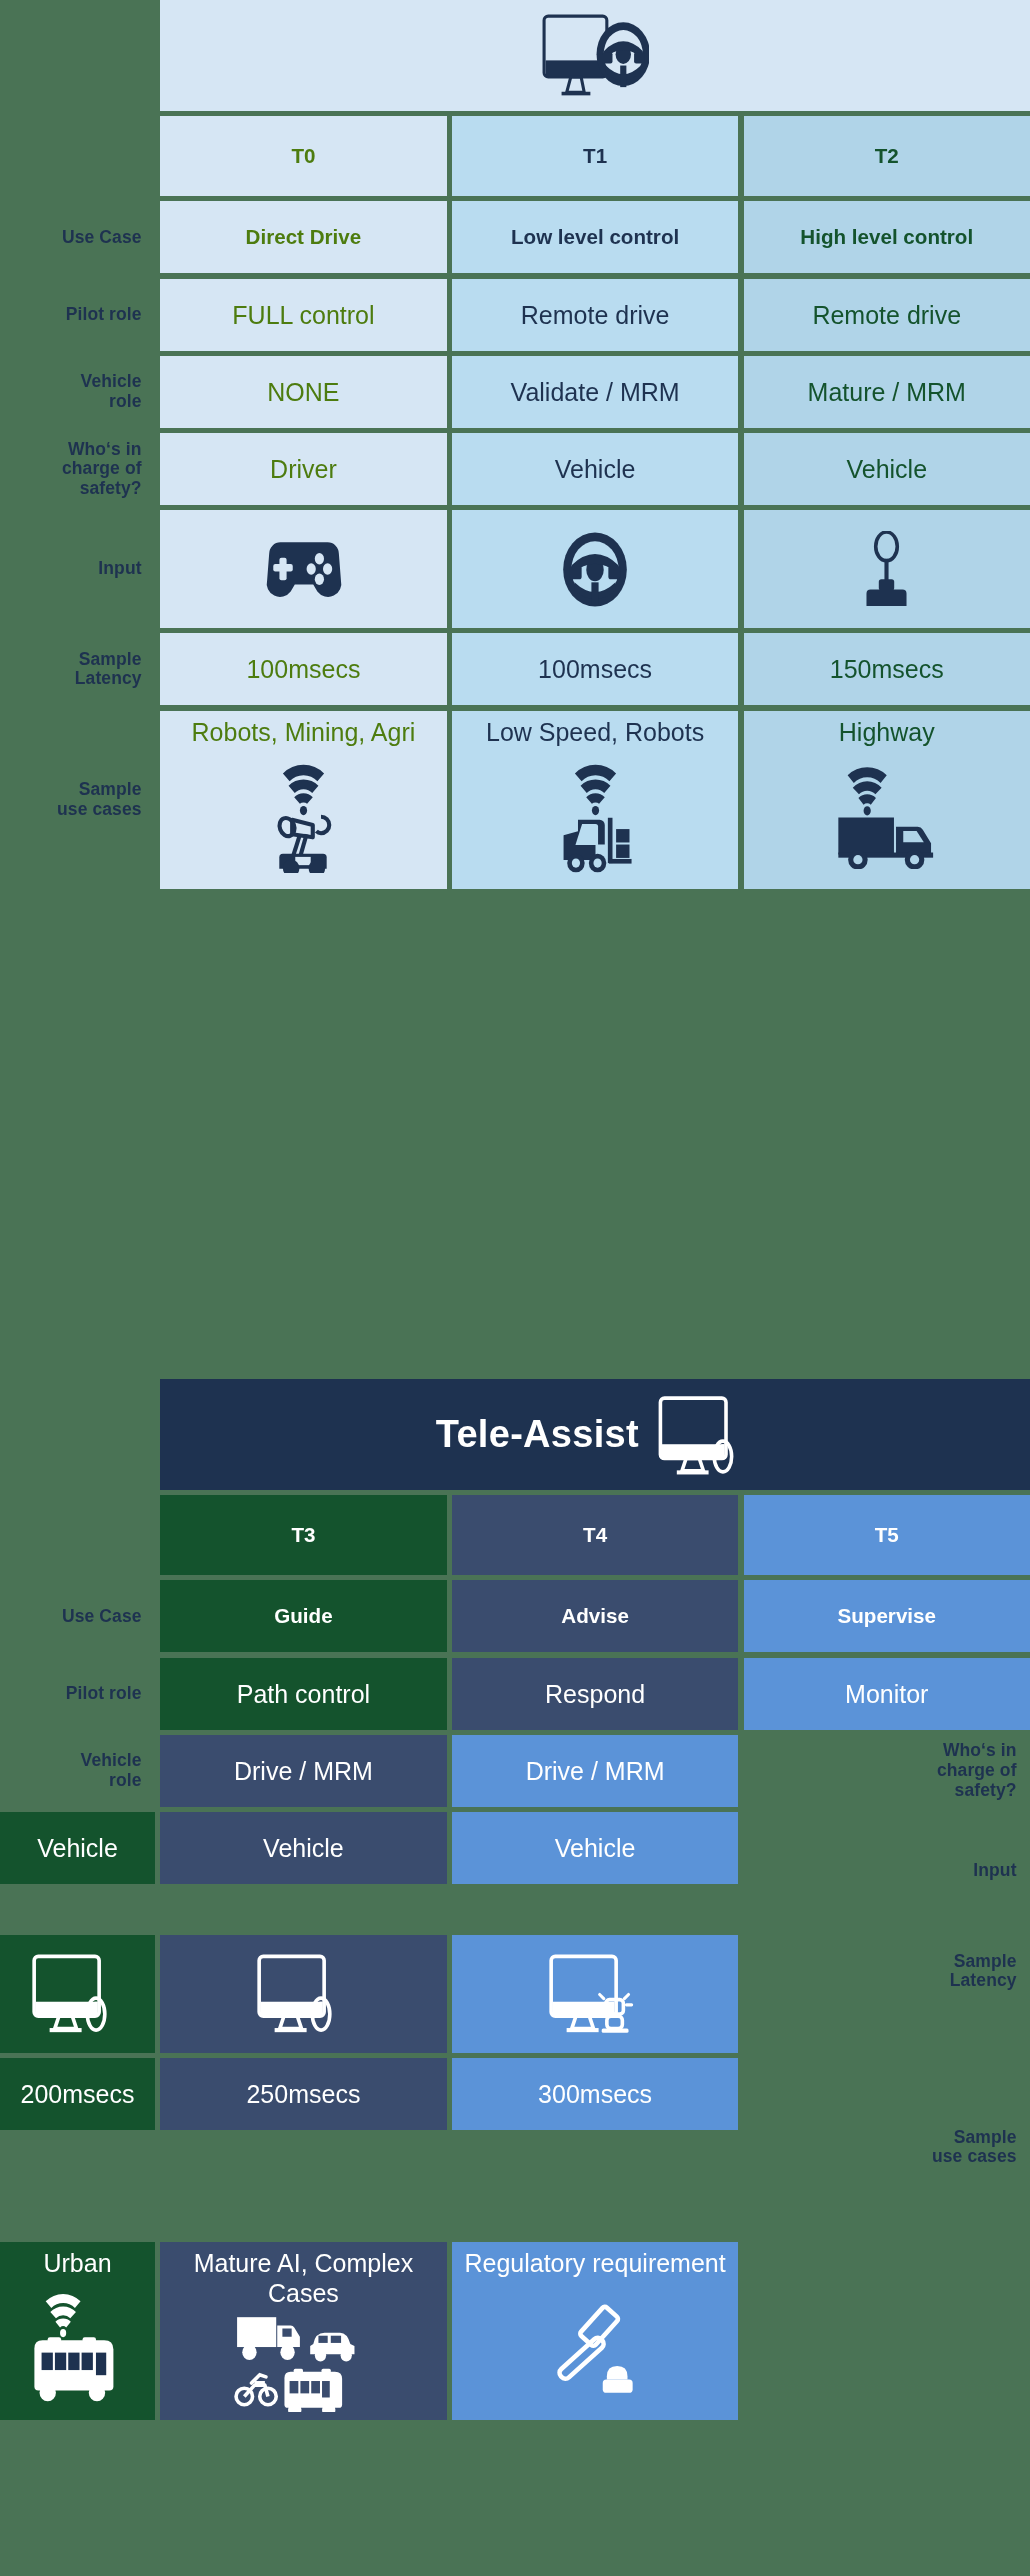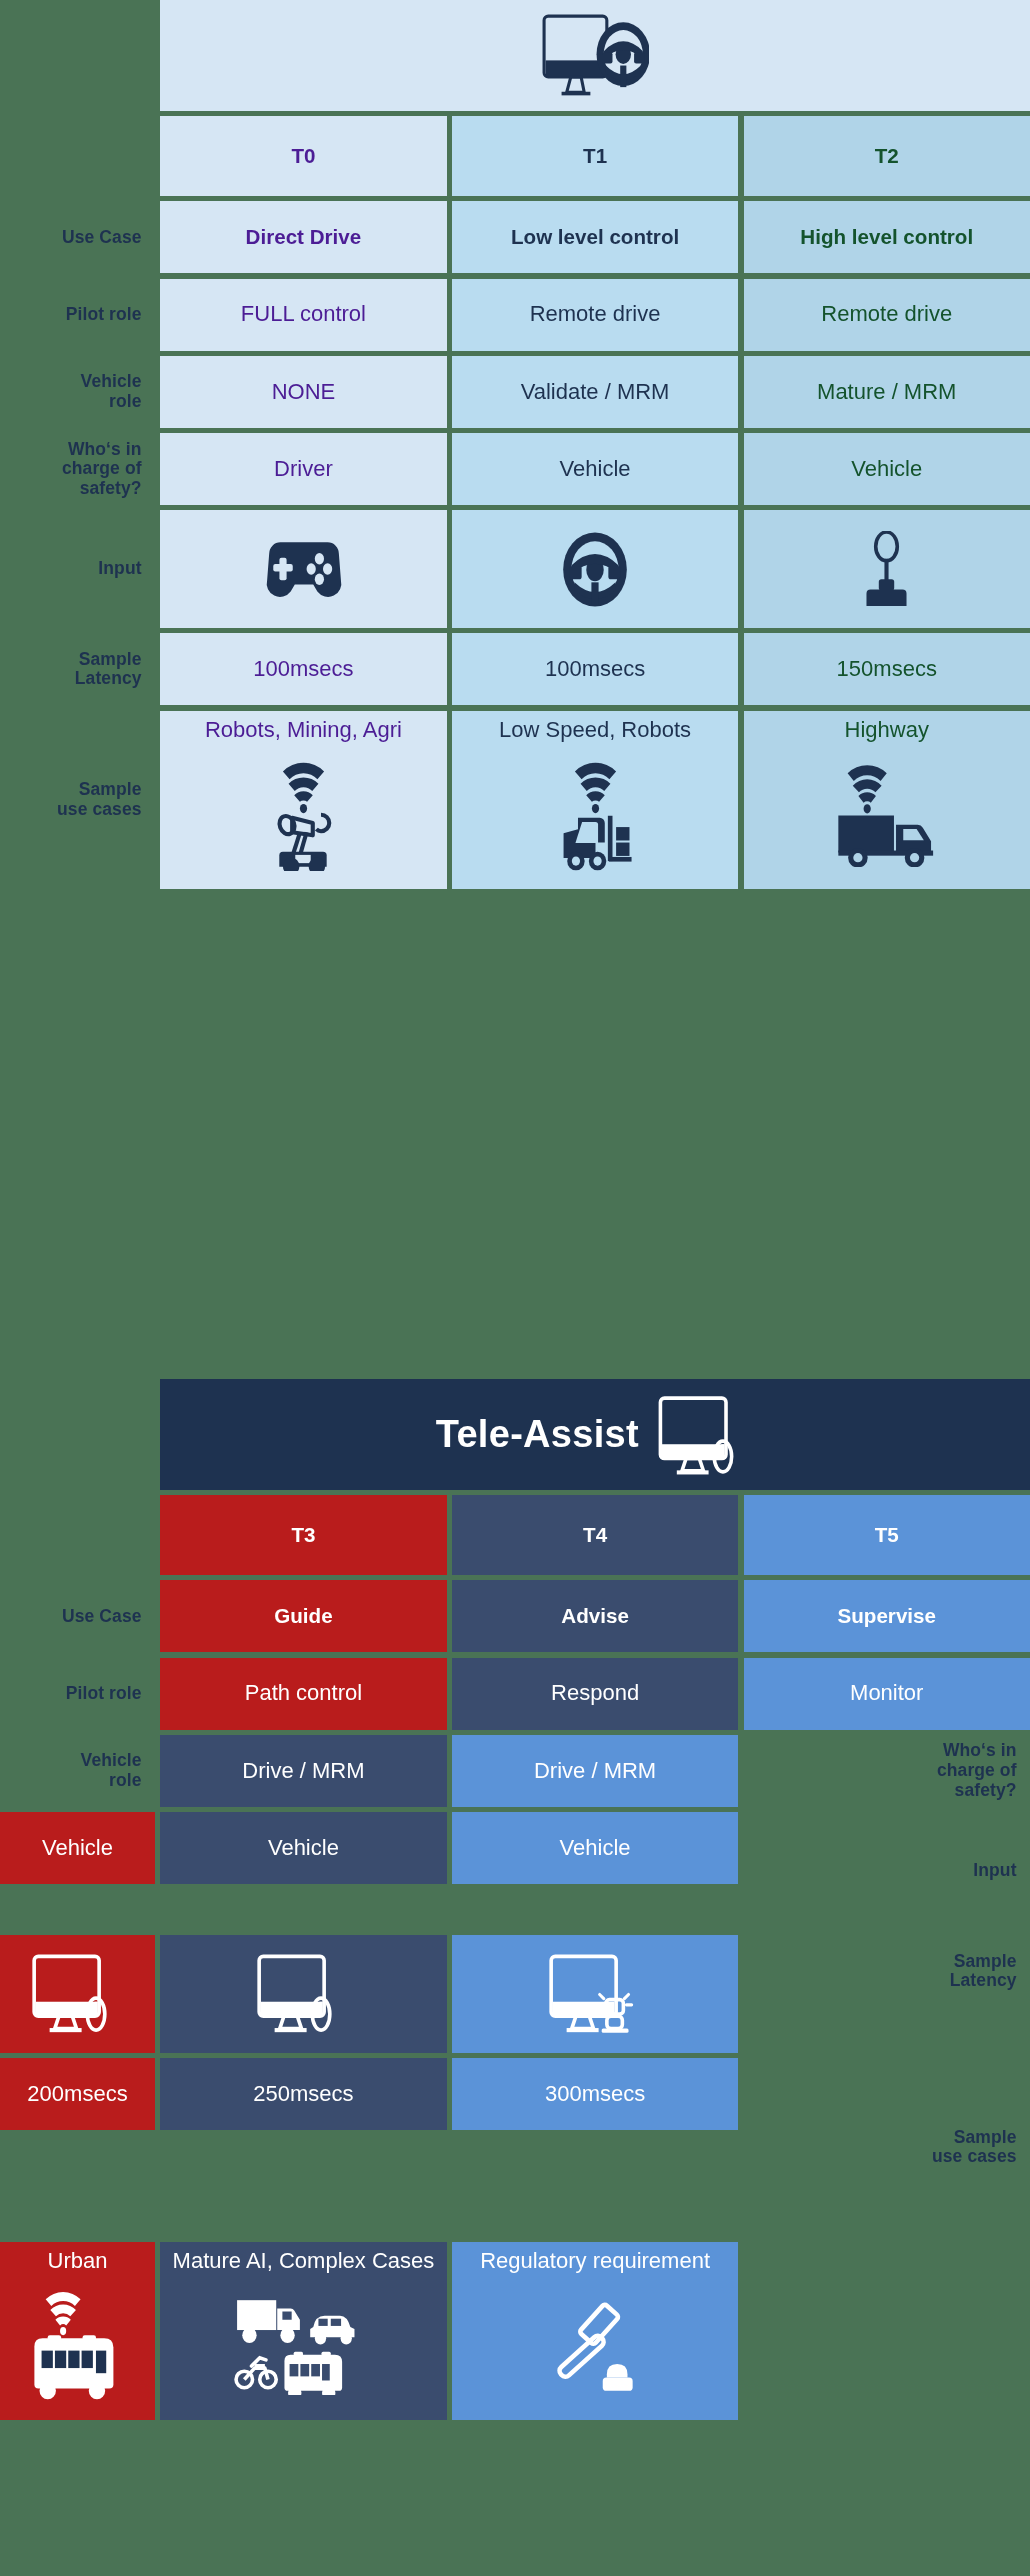--- a/index.html
+++ b/index.html
@@ -17,42 +17,42 @@
        column-gap:5.2px;row-gap:5.2px;}
   .lbl{
     display:flex;align-items:center;justify-content:flex-end;
     padding-right:13.4px;box-sizing:border-box;
     color:#1e3250;font-weight:bold;font-size:17.5px;line-height:1.12;
     text-align:right;letter-spacing:0.1px;
   }
   .cell{
     display:flex;flex-direction:column;align-items:center;justify-content:center;
     box-sizing:border-box;text-align:center;padding:4.1px 7.2px;
-    font-size:22px;line-height:1.2;
+    font-size:25px;line-height:1.2;
   }
   .cell.bold{font-weight:bold;font-size:20.6px;}
   .cell .txt{display:block;}
 
   
   .banner{
     grid-column:2 / span 3;
     display:flex;align-items:center;justify-content:center;gap:17.5px;
     box-sizing:border-box;position:relative;
   }
   .banner .btitle{font-size:38px;font-weight:bold;letter-spacing:0.3px;}
 
   
   #rd .banner{background:#d6e6f4;color:#1e3250;height:111px;}
-  #rd .c0{background:#d6e6f4;color:#4c1d95;}
+  #rd .c0{background:#d6e6f4;color:#4d7c0f;}
   #rd .c1{background:#b9dcf0;color:#1e3250;}
   #rd .c2{background:#b0d4e8;color:#14532d;}
 
   
   #ta .banner{background:#1e3250;color:#ffffff;height:111px;margin-top:19px;}
-  #ta .c0{background:#b91c1c;color:#ffffff;}
+  #ta .c0{background:#14532d;color:#ffffff;}
   #ta .c1{background:#3a4c6e;color:#ffffff;}
   #ta .c2{background:#5b93d8;color:#ffffff;}
 
   
   .h-hdr{height:80px;}
   .h-use{height:72px;}
   .h-pilot{height:72px;}
   .h-veh{height:72px;}
   .h-safe{height:72px;}
   .h-input{height:118px;}

